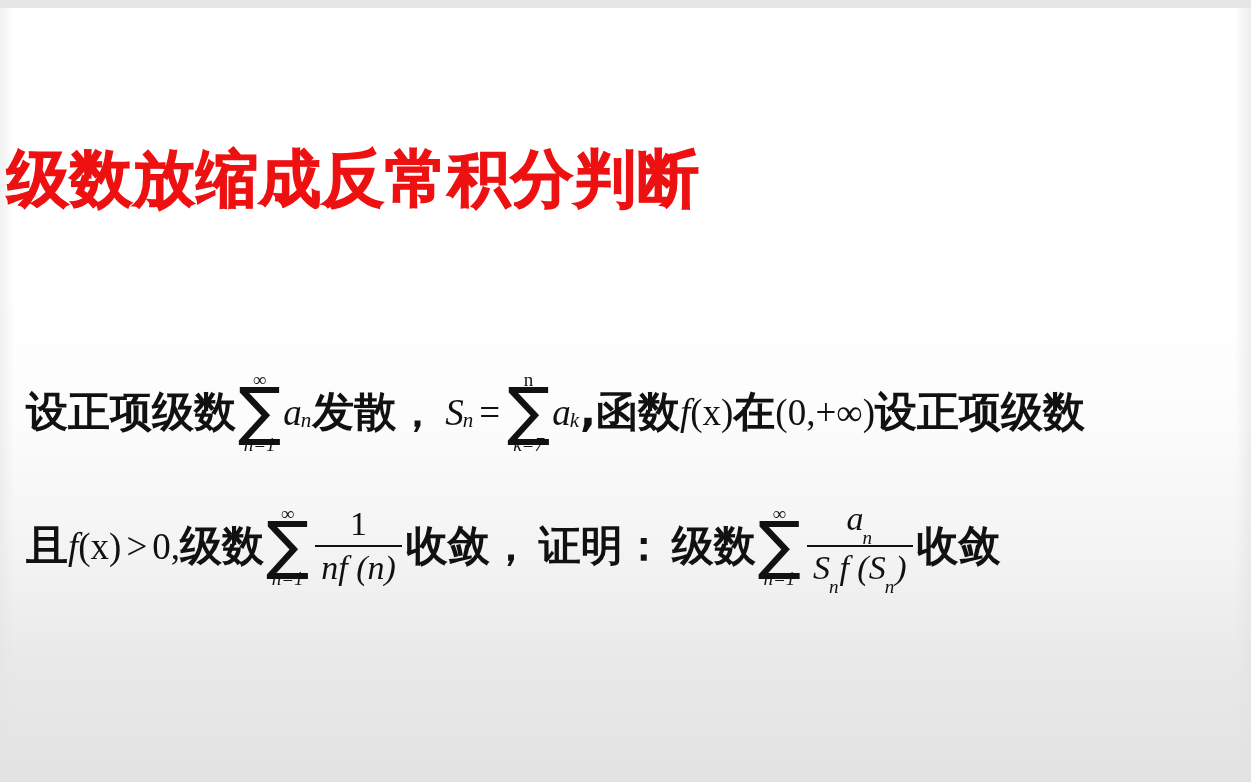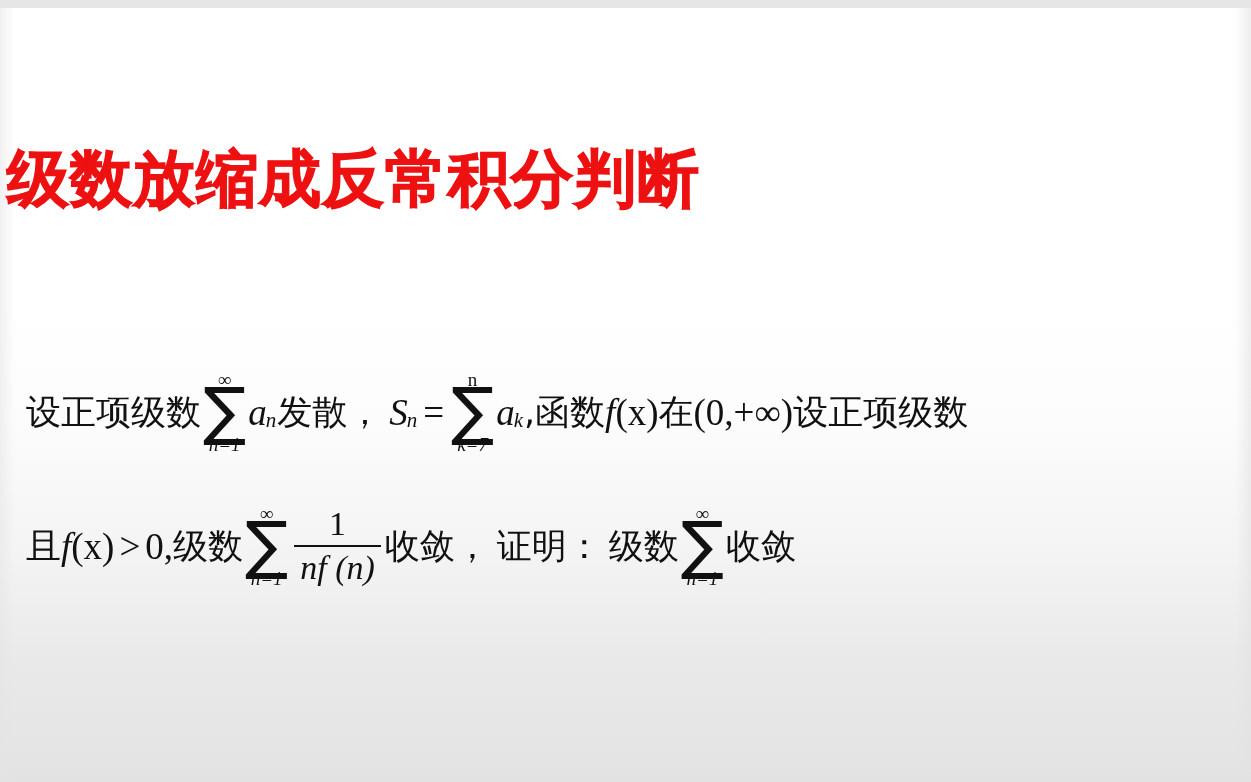--- a/index.html
+++ b/index.html
@@ -94,22 +94,22 @@
     flex-wrap: nowrap;
     font-size: 36px;
     line-height: 1;
     white-space: nowrap;
   }
   .math-line.line1 { height: 120px; }
   .math-line.line2 { height: 120px; margin-top: 14px; }
 
   .cjk {
     font-family: "DejaVu Sans", "Liberation Sans", sans-serif;
-    font-size: 35px;
-    font-weight: 400;
+    font-size: 42px;
+    font-weight: 700;
   }
   .var {
     font-family: "Liberation Serif", "DejaVu Serif", serif;
     font-style: italic;
     font-size: 37px;
   }
   .rm {
     font-family: "Liberation Serif", "DejaVu Serif", serif;
     font-style: normal;
     font-size: 37px;
@@ -259,18 +259,23 @@
       <span class="cjk">证明：</span>
       <span class="sp-sm"></span>
       <span class="cjk">级数</span>
 
       <span class="sigma">
         <span class="lim up">∞</span>
         <span class="glyph">∑</span>
         <span class="lim dn">n=1</span>
       </span>
 
+      <span class="frac">
+        <span class="num"><span>a</span><span class="sub">n</span></span>
+        <span class="bar"></span>
+        <span class="den"><span>S</span><span class="sub">n</span><span>f (S</span><span class="sub">n</span><span>)</span></span>
+      </span>
 
       <span class="cjk">收敛</span>
     </div>
 
   </div>
 </div>
 
 </body></html>

